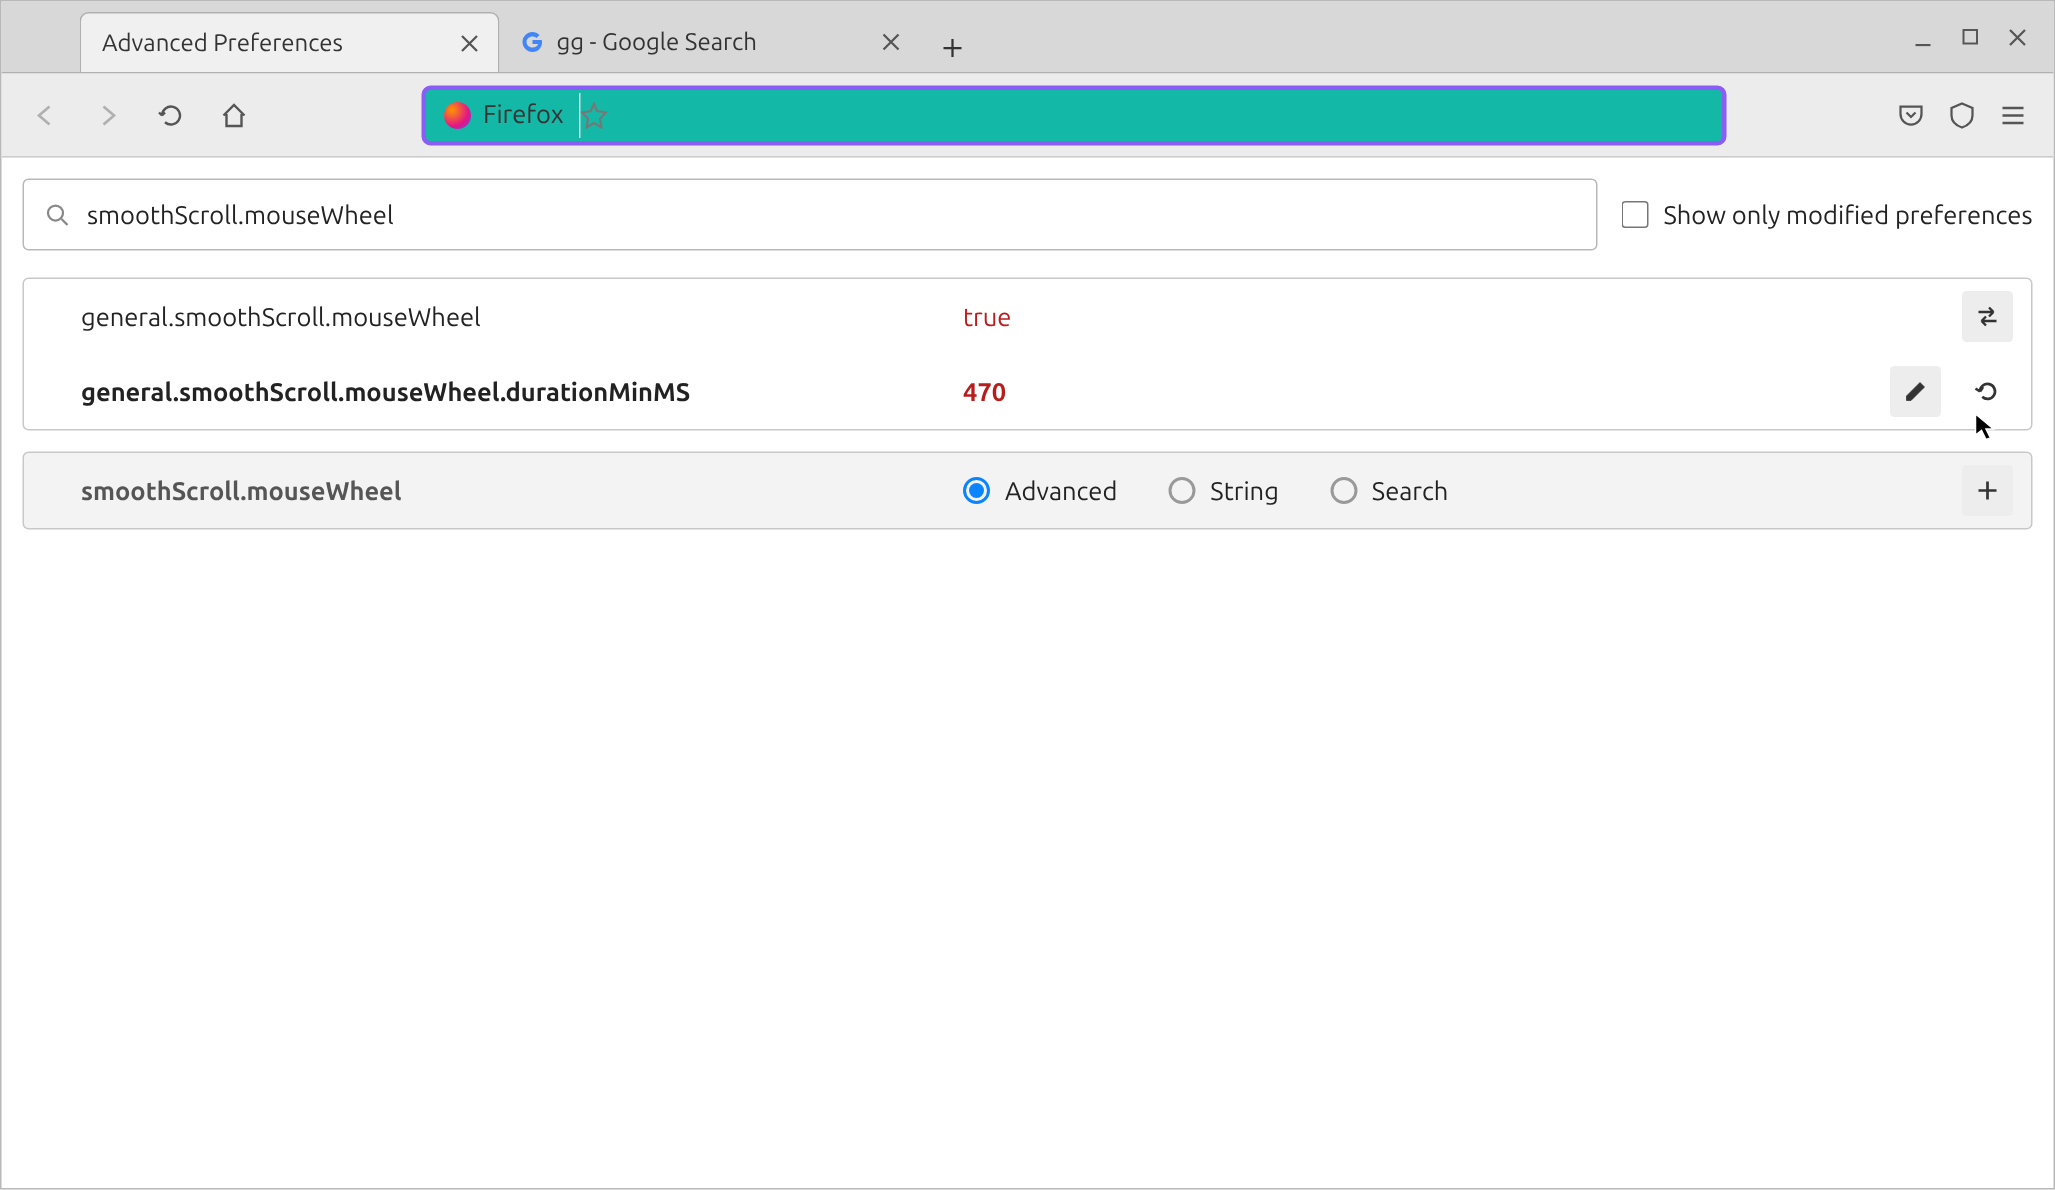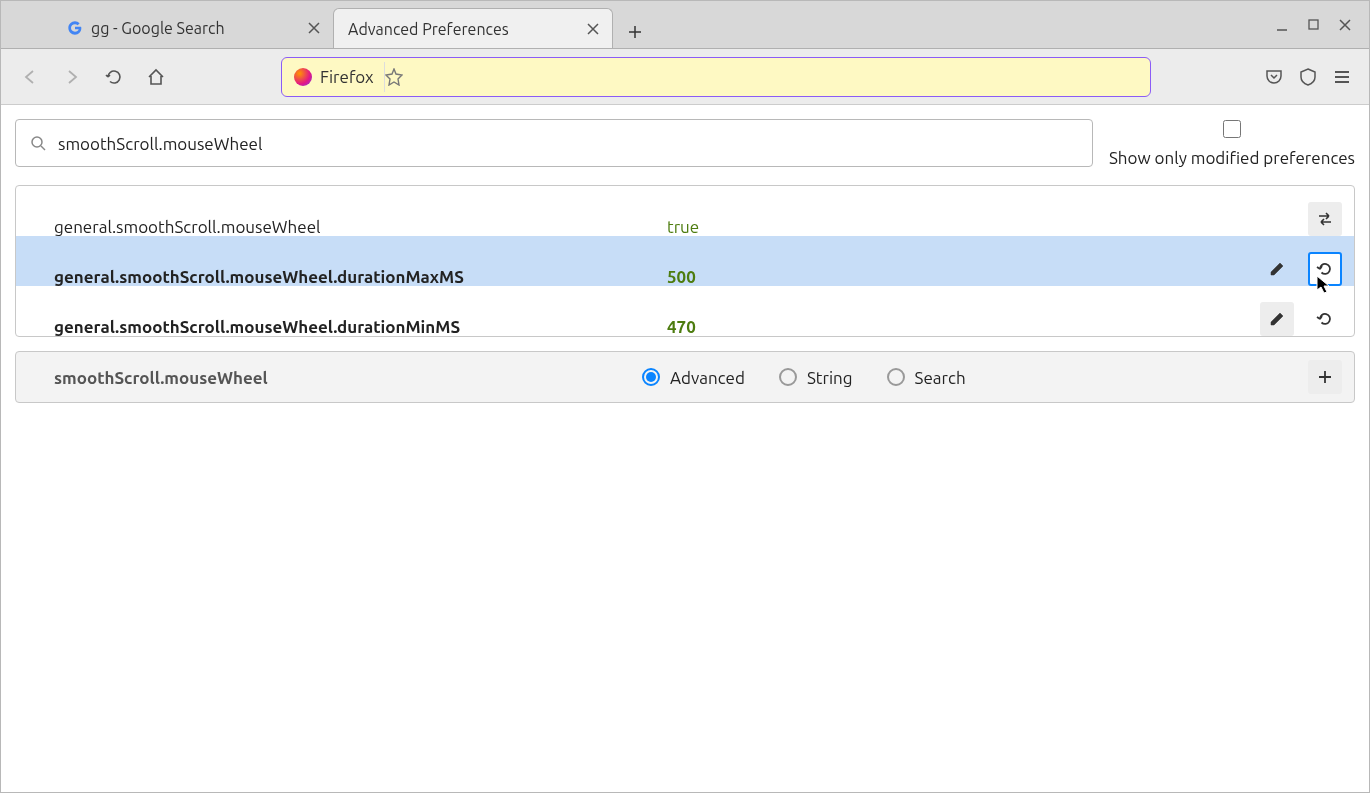--- a/index.html
+++ b/index.html
@@ -14,40 +14,40 @@
 .tab-close { width: 18px; height: 18px; display: flex; align-items: center; justify-content: center; cursor: pointer; color: #555; }
 .tab-favicon { width: 16px; height: 16px; }
 .new-tab { width: 32px; height: 32px; display: flex; align-items: center; justify-content: center; cursor: pointer; color: #333; margin-left: 6px; }
 .window-controls { margin-left: auto; display: flex; gap: 20px; padding-right: 18px; color: #555; }
 .window-controls span { cursor: pointer; }
 
 
 .toolbar { height: 56px; background: #ececec; display: flex; align-items: center; padding: 0 12px; gap: 8px; border-bottom: 1px solid #ccc; }
 .nav-btn { width: 34px; height: 34px; display: flex; align-items: center; justify-content: center; color: #555; cursor: pointer; border-radius: 4px; }
 .nav-btn.disabled { color: #b0b0b0; }
-.url-bar { flex: 1; max-width: 870px; height: 40px; background: #fef9c3; border: 1px solid #8b5cf6; border-radius: 6px; display: flex; align-items: center; padding: 0 8px; margin-left: 100px; }
+.url-bar { flex: 1; max-width: 870px; height: 40px; background: #14b8a6; border: 3px solid #8b5cf6; border-radius: 6px; display: flex; align-items: center; padding: 0 8px; margin-left: 100px; }
 .url-identity { display: flex; align-items: center; gap: 8px; padding: 2px 10px 2px 4px; border-right: 1px solid #ddd; height: 30px; }
 .ff-logo { width: 18px; height: 18px; border-radius: 50%; background: radial-gradient(circle at 30% 30%, #ff9500, #e31587 60%, #7542e5); }
 .url-text { flex: 1; font-size: 17px; color: #444; padding-left: 10px; }
 .url-star { color: #777; cursor: pointer; }
 .right-icons { margin-left: auto; display: flex; gap: 16px; align-items: center; color: #555; padding-right: 6px; }
 
 
 .content { padding: 14px; }
 .search-row { display: flex; align-items: center; gap: 16px; }
 .search-box { flex: 1; height: 48px; border: 1px solid #b8b8b8; border-radius: 4px; display: flex; align-items: center; padding: 0 14px; gap: 12px; }
 .search-box input { flex: 1; border: none; outline: none; font-size: 17px; color: #222; }
-.show-modified { display: flex; align-items: center; gap: 10px; font-size: 17px; color: #222; flex-direction: column; }
+.show-modified { display: flex; align-items: center; gap: 10px; font-size: 17px; color: #222; }
 .show-modified input[type=checkbox] { width: 18px; height: 18px; }
 
 .results { margin-top: 18px; border: 1px solid #c8c8c8; border-radius: 4px; overflow: hidden; }
-.pref-row { display: flex; align-items: flex-end; height: 50px; padding: 0 12px 0 38px; font-size: 17px; }
+.pref-row { display: flex; align-items: center; height: 50px; padding: 0 12px 0 38px; font-size: 17px; }
 .pref-row.highlighted { background: #c7ddf7; }
 .pref-name { width: 588px; color: #222; }
-.pref-value { flex: 1; color: #4d7c0f; margin-left: 25px; }
+.pref-value { flex: 1; color: #b91c1c; }
 .pref-row.modified .pref-name, .pref-row.modified .pref-value { font-weight: 700; }
 .pref-actions { display: flex; gap: 14px; align-items: center; }
 .action-btn { width: 34px; height: 34px; background: #ededed; border-radius: 3px; display: flex; align-items: center; justify-content: center; cursor: pointer; color: #333; }
 .action-btn.focused { border: 2px solid #0a84ff; background: #fff; }
 .action-btn.plain { background: transparent; }
 
 .add-row { margin-top: 14px; border: 1px solid #c8c8c8; border-radius: 4px; background: #f3f3f3; display: flex; align-items: center; height: 52px; padding: 0 12px 0 38px; }
 .add-name { width: 588px; font-weight: 700; color: #555; font-size: 17px; }
 .radio-group { display: flex; gap: 34px; align-items: center; flex: 1; }
 .radio-opt { display: flex; align-items: center; gap: 10px; font-size: 17px; color: #222; }
@@ -57,35 +57,35 @@
 
 .cursor { position: absolute; top: 275px; left: 1316px; pointer-events: none; }
 
 svg { display: block; }
 </style>
 </head>
 <body>
 
 <div class="title-bar">
   <div class="tabs">
+    <div class="tab active">
+      <span class="tab-title">Advanced Preferences</span>
+      <span class="tab-close">
+        <svg width="12" height="12" viewBox="0 0 12 12">
+            <path d="M1 1 L11 11 M11 1 L1 11" stroke="currentColor" stroke-width="1.5"></path>
+          </svg>
+      </span>
+    </div>
     <div class="tab">
       <span class="tab-favicon">
         <svg width="16" height="16" viewBox="0 0 48 48">
             <path fill="#4285F4" d="M24 20v8h11c-1 4-5 7-11 7-7 0-12-5-12-11s5-11 12-11c3 0 6 1 8 3l6-6C34 6 29 4 24 4 13 4 4 13 4 24s9 20 20 20 19-8 19-20c0-1 0-3-1-4H24z"></path>
           </svg>
       </span>
       <span class="tab-title">gg - Google Search</span>
-      <span class="tab-close">
-        <svg width="12" height="12" viewBox="0 0 12 12">
-            <path d="M1 1 L11 11 M11 1 L1 11" stroke="currentColor" stroke-width="1.5"></path>
-          </svg>
-      </span>
-    </div>
-    <div class="tab active">
-      <span class="tab-title">Advanced Preferences</span>
       <span class="tab-close">
         <svg width="12" height="12" viewBox="0 0 12 12">
             <path d="M1 1 L11 11 M11 1 L1 11" stroke="currentColor" stroke-width="1.5"></path>
           </svg>
       </span>
     </div>
     <div class="new-tab">
       <svg width="14" height="14" viewBox="0 0 14 14">
           <path d="M7 1 V13 M1 7 H13" stroke="currentColor" stroke-width="1.5"></path>
         </svg>
@@ -181,36 +181,20 @@
   </div>
 
   <div class="results">
     <div class="pref-row">
       <span class="pref-name">general.smoothScroll.mouseWheel</span>
       <span class="pref-value">true</span>
       <div class="pref-actions">
         <div class="action-btn">
           <svg width="18" height="18" viewBox="0 0 18 18">
               <path d="M3 6 H13 M13 6 L10 3 M13 6 L10 9 M15 12 H5 M5 12 L8 9 M5 12 L8 15" fill="none" stroke="currentColor" stroke-width="1.6"></path>
-            </svg>
-        </div>
-      </div>
-    </div>
-    <div class="pref-row modified highlighted">
-      <span class="pref-name">general.smoothScroll.mouseWheel.durationMaxMS</span>
-      <span class="pref-value">500</span>
-      <div class="pref-actions">
-        <div class="action-btn plain">
-          <svg width="16" height="16" viewBox="0 0 16 16">
-              <path d="M2 14 L2 11 L11 2 L14 5 L5 14 Z M10 3 L13 6" fill="currentColor" stroke="currentColor" stroke-width="0.5"></path>
-            </svg>
-        </div>
-        <div class="action-btn focused">
-          <svg width="18" height="18" viewBox="0 0 18 18">
-              <path d="M4 9 a5 5 0 1 1 1.5 3.5 M4 9 L1 7 M4 9 L6 6" fill="none" stroke="currentColor" stroke-width="1.8"></path>
             </svg>
         </div>
       </div>
     </div>
     <div class="pref-row modified">
       <span class="pref-name">general.smoothScroll.mouseWheel.durationMinMS</span>
       <span class="pref-value">470</span>
       <div class="pref-actions">
         <div class="action-btn">
           <svg width="16" height="16" viewBox="0 0 16 16">

